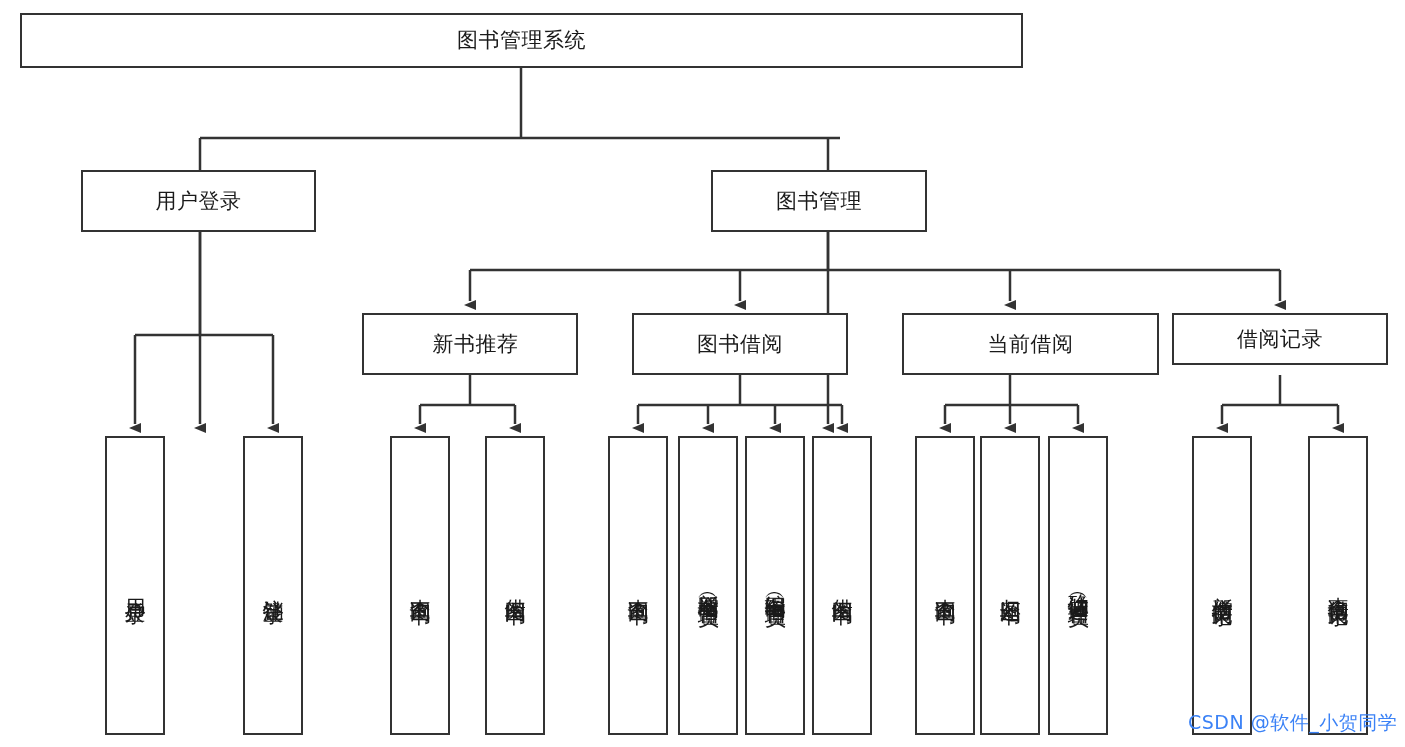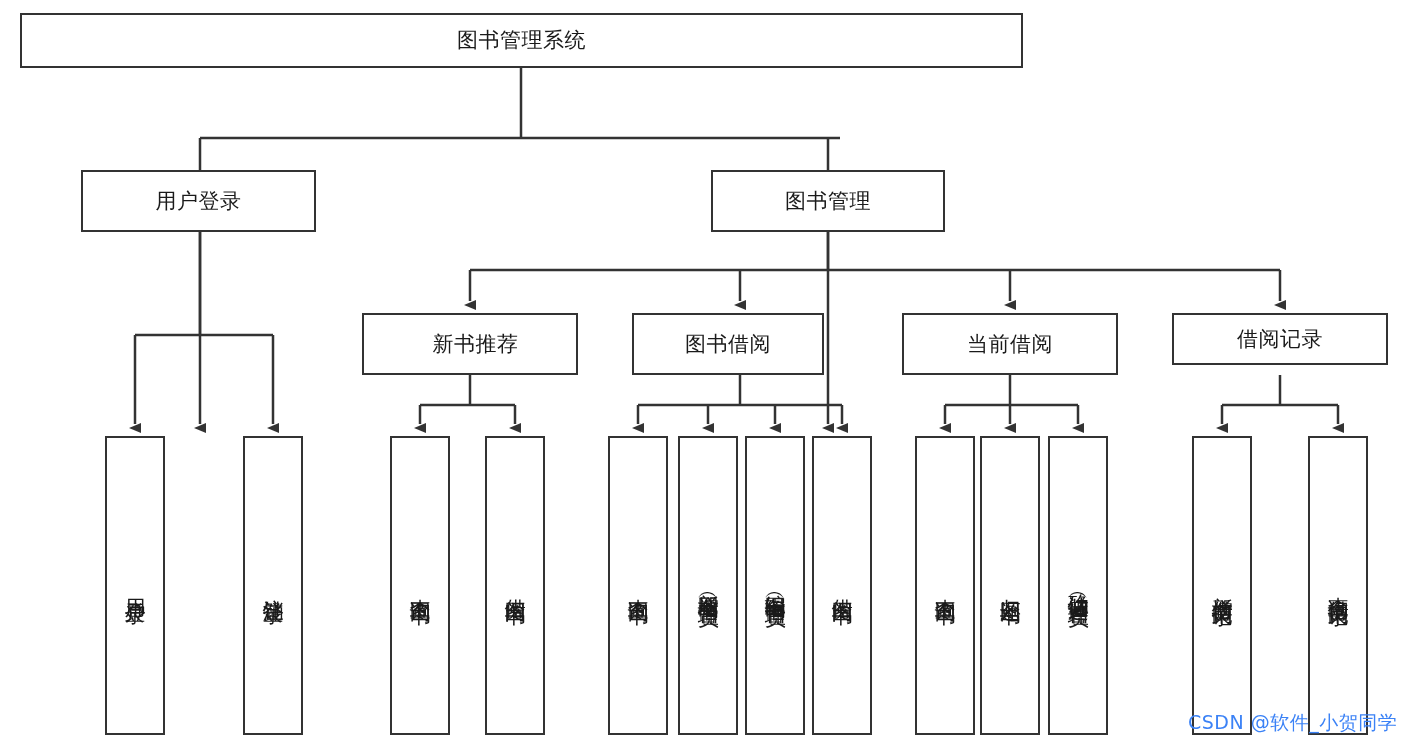--- a/index.html
+++ b/index.html
@@ -117,31 +117,31 @@
     </g>
   </svg>
 
   <div class="node-box" style="left:20px; top:13px; width:1003px; height:55px;">
     <span class="node-label">图书管理系统</span>
   </div>
 
   <div class="node-box" style="left:81px; top:170px; width:235px; height:62px;">
     <span class="node-label">用户登录</span>
   </div>
-  <div class="node-box" style="left:711px; top:170px; width:234px; height:62px;">
+  <div class="node-box" style="left:711px; top:170px; width:216px; height:62px;">
     <span class="node-label">图书管理</span>
   </div>
 
   <div class="node-box" style="left:362px; top:313px; width:216px; height:62px;padding-left:11px;">
     <span class="node-label">新书推荐</span>
   </div>
-  <div class="node-box" style="left:632px; top:313px; width:192px; height:62px;">
+  <div class="node-box" style="left:632px; top:313px; width:216px; height:62px;">
     <span class="node-label">图书借阅</span>
   </div>
-  <div class="node-box" style="left:902px; top:313px; width:216px; height:62px;">
+  <div class="node-box" style="left:902px; top:313px; width:257px; height:62px;">
     <span class="node-label">当前借阅</span>
   </div>
   <div class="node-box" style="left:1172px; top:313px; width:216px; height:52px;">
     <span class="node-label">借阅记录</span>
   </div>
 
   <div class="node-box leaf-box" style="left:105px; top:436px; width:60px; height:299px;">
     <span class="node-label">用户登录</span>
   </div>
   <div class="node-box leaf-box" style="left:243px; top:436px; width:60px; height:299px;">

